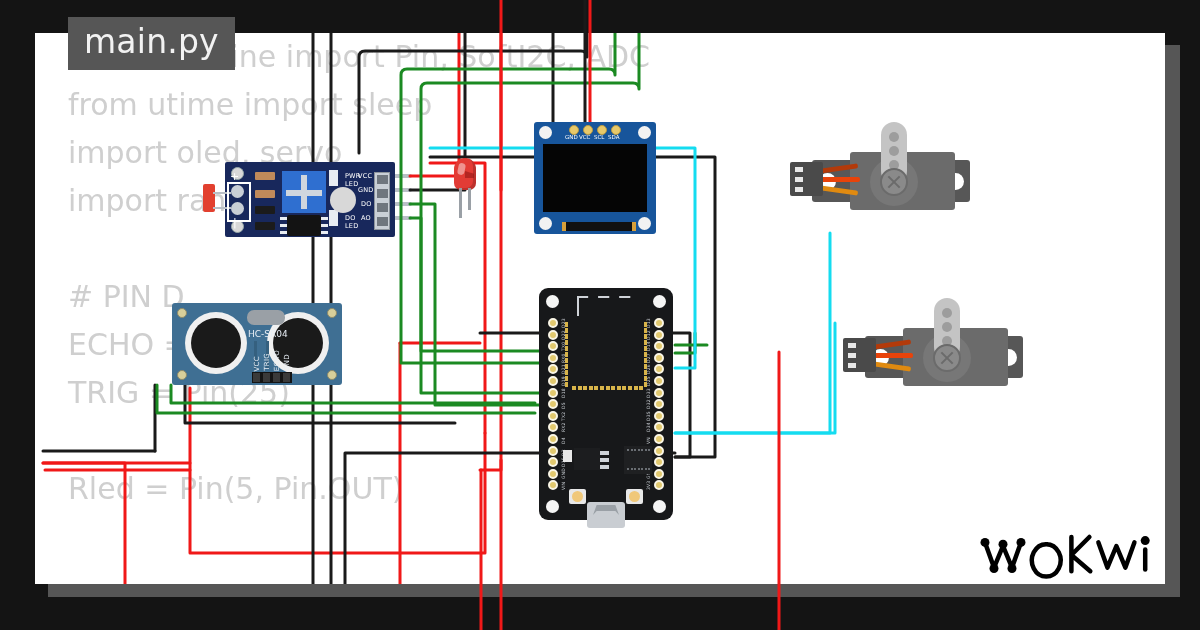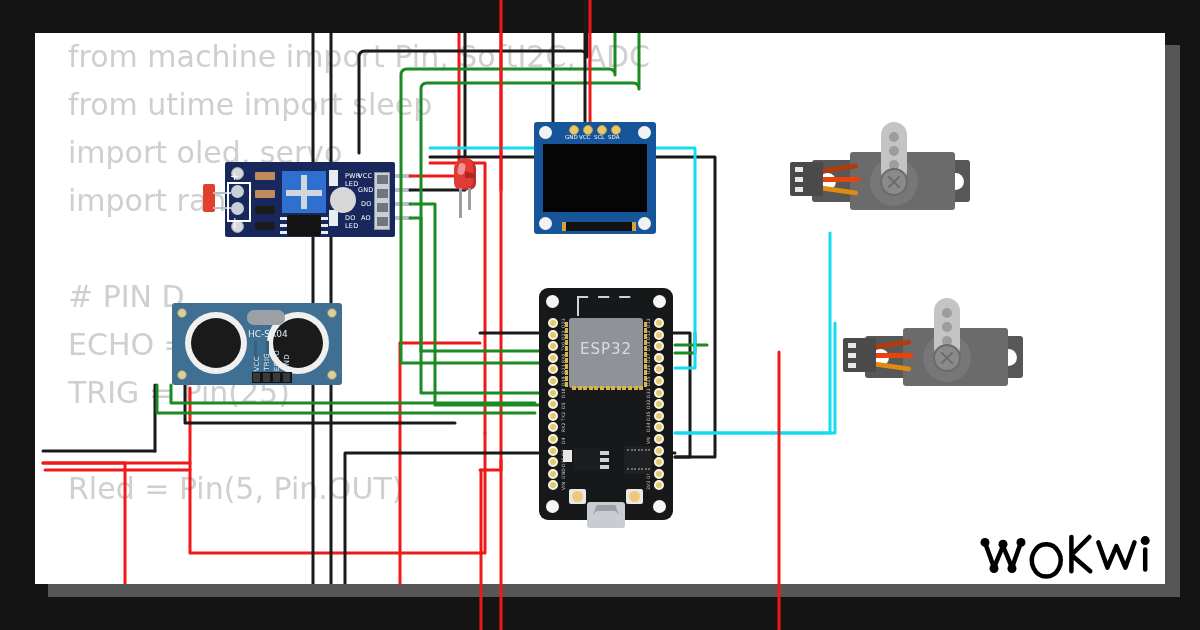--- a/index.html
+++ b/index.html
@@ -353,23 +353,20 @@
     <div class="plbl" style="left:111px;">GND</div>
   </div>
 
   <div class="part esp">
     <div class="pcb"></div>
     <div class="ant"></div>
     <div class="mh" style="left:7px;top:7px;"></div>
     <div class="mh" style="right:7px;top:7px;"></div>
     <div class="mh" style="left:7px;bottom:7px;"></div>
     <div class="mh" style="right:7px;bottom:7px;"></div>
-    <div class="shield">
-      <span>ESP32</span>
-    </div>
     <div id="esp-pads-left">
         <div class="pad" style="left: 9px; top: 30px;"></div>
         <div class="plbl" style="left: 22px; top: 29px; height: 11px;">D23</div>
         <div class="pad" style="left: 9px; top: 41.6px;"></div>
         <div class="plbl" style="left: 22px; top: 40.6px; height: 11px;">D22</div>
         <div class="pad" style="left: 9px; top: 53.2px;"></div>
         <div class="plbl" style="left: 22px; top: 52.2px; height: 11px;">TX0</div>
         <div class="pad" style="left: 9px; top: 64.8px;"></div>
         <div class="plbl" style="left: 22px; top: 63.8px; height: 11px;">RX0</div>
         <div class="pad" style="left: 9px; top: 76.4px;"></div>
@@ -531,20 +528,21 @@
     <div class="wb" style="left:30px;top:40px;width:38px;background:#b33a0a;transform:rotate(-8deg);"></div>
     <div class="wb" style="left:30px;top:51px;width:40px;background:#e8430a;"></div>
     <div class="wb" style="left:30px;top:62px;width:38px;background:#e08a10;transform:rotate(8deg);"></div>
     <div class="conn">
       <i style="top:5px;"></i>
         <i style="top:15px;"></i>
         <i style="top:25px;"></i>
     </div>
   </div>
 
+  <div class="title-badge">main.py</div>
 
   <div class="logo" title="WOKWI">
     <svg viewBox="0 0 200 64" width="180" height="62" aria-label="WOKWI">
       <g stroke="#000" stroke-width="5" fill="none" stroke-linecap="round" stroke-linejoin="round">
         <path d="M10,18 L20,46 L30,22 L40,46 L50,18"></path>
         <path d="M78,20 a16,18 0 1,0 0.1,0"></path>
         <path d="M106,12 L106,50 M106,32 L126,12 M106,32 L127,50"></path>
         <path d="M136,18 L146,46 L156,22 L166,46 L176,18"></path>
         <path d="M188,26 L188,48"></path>
       </g>

